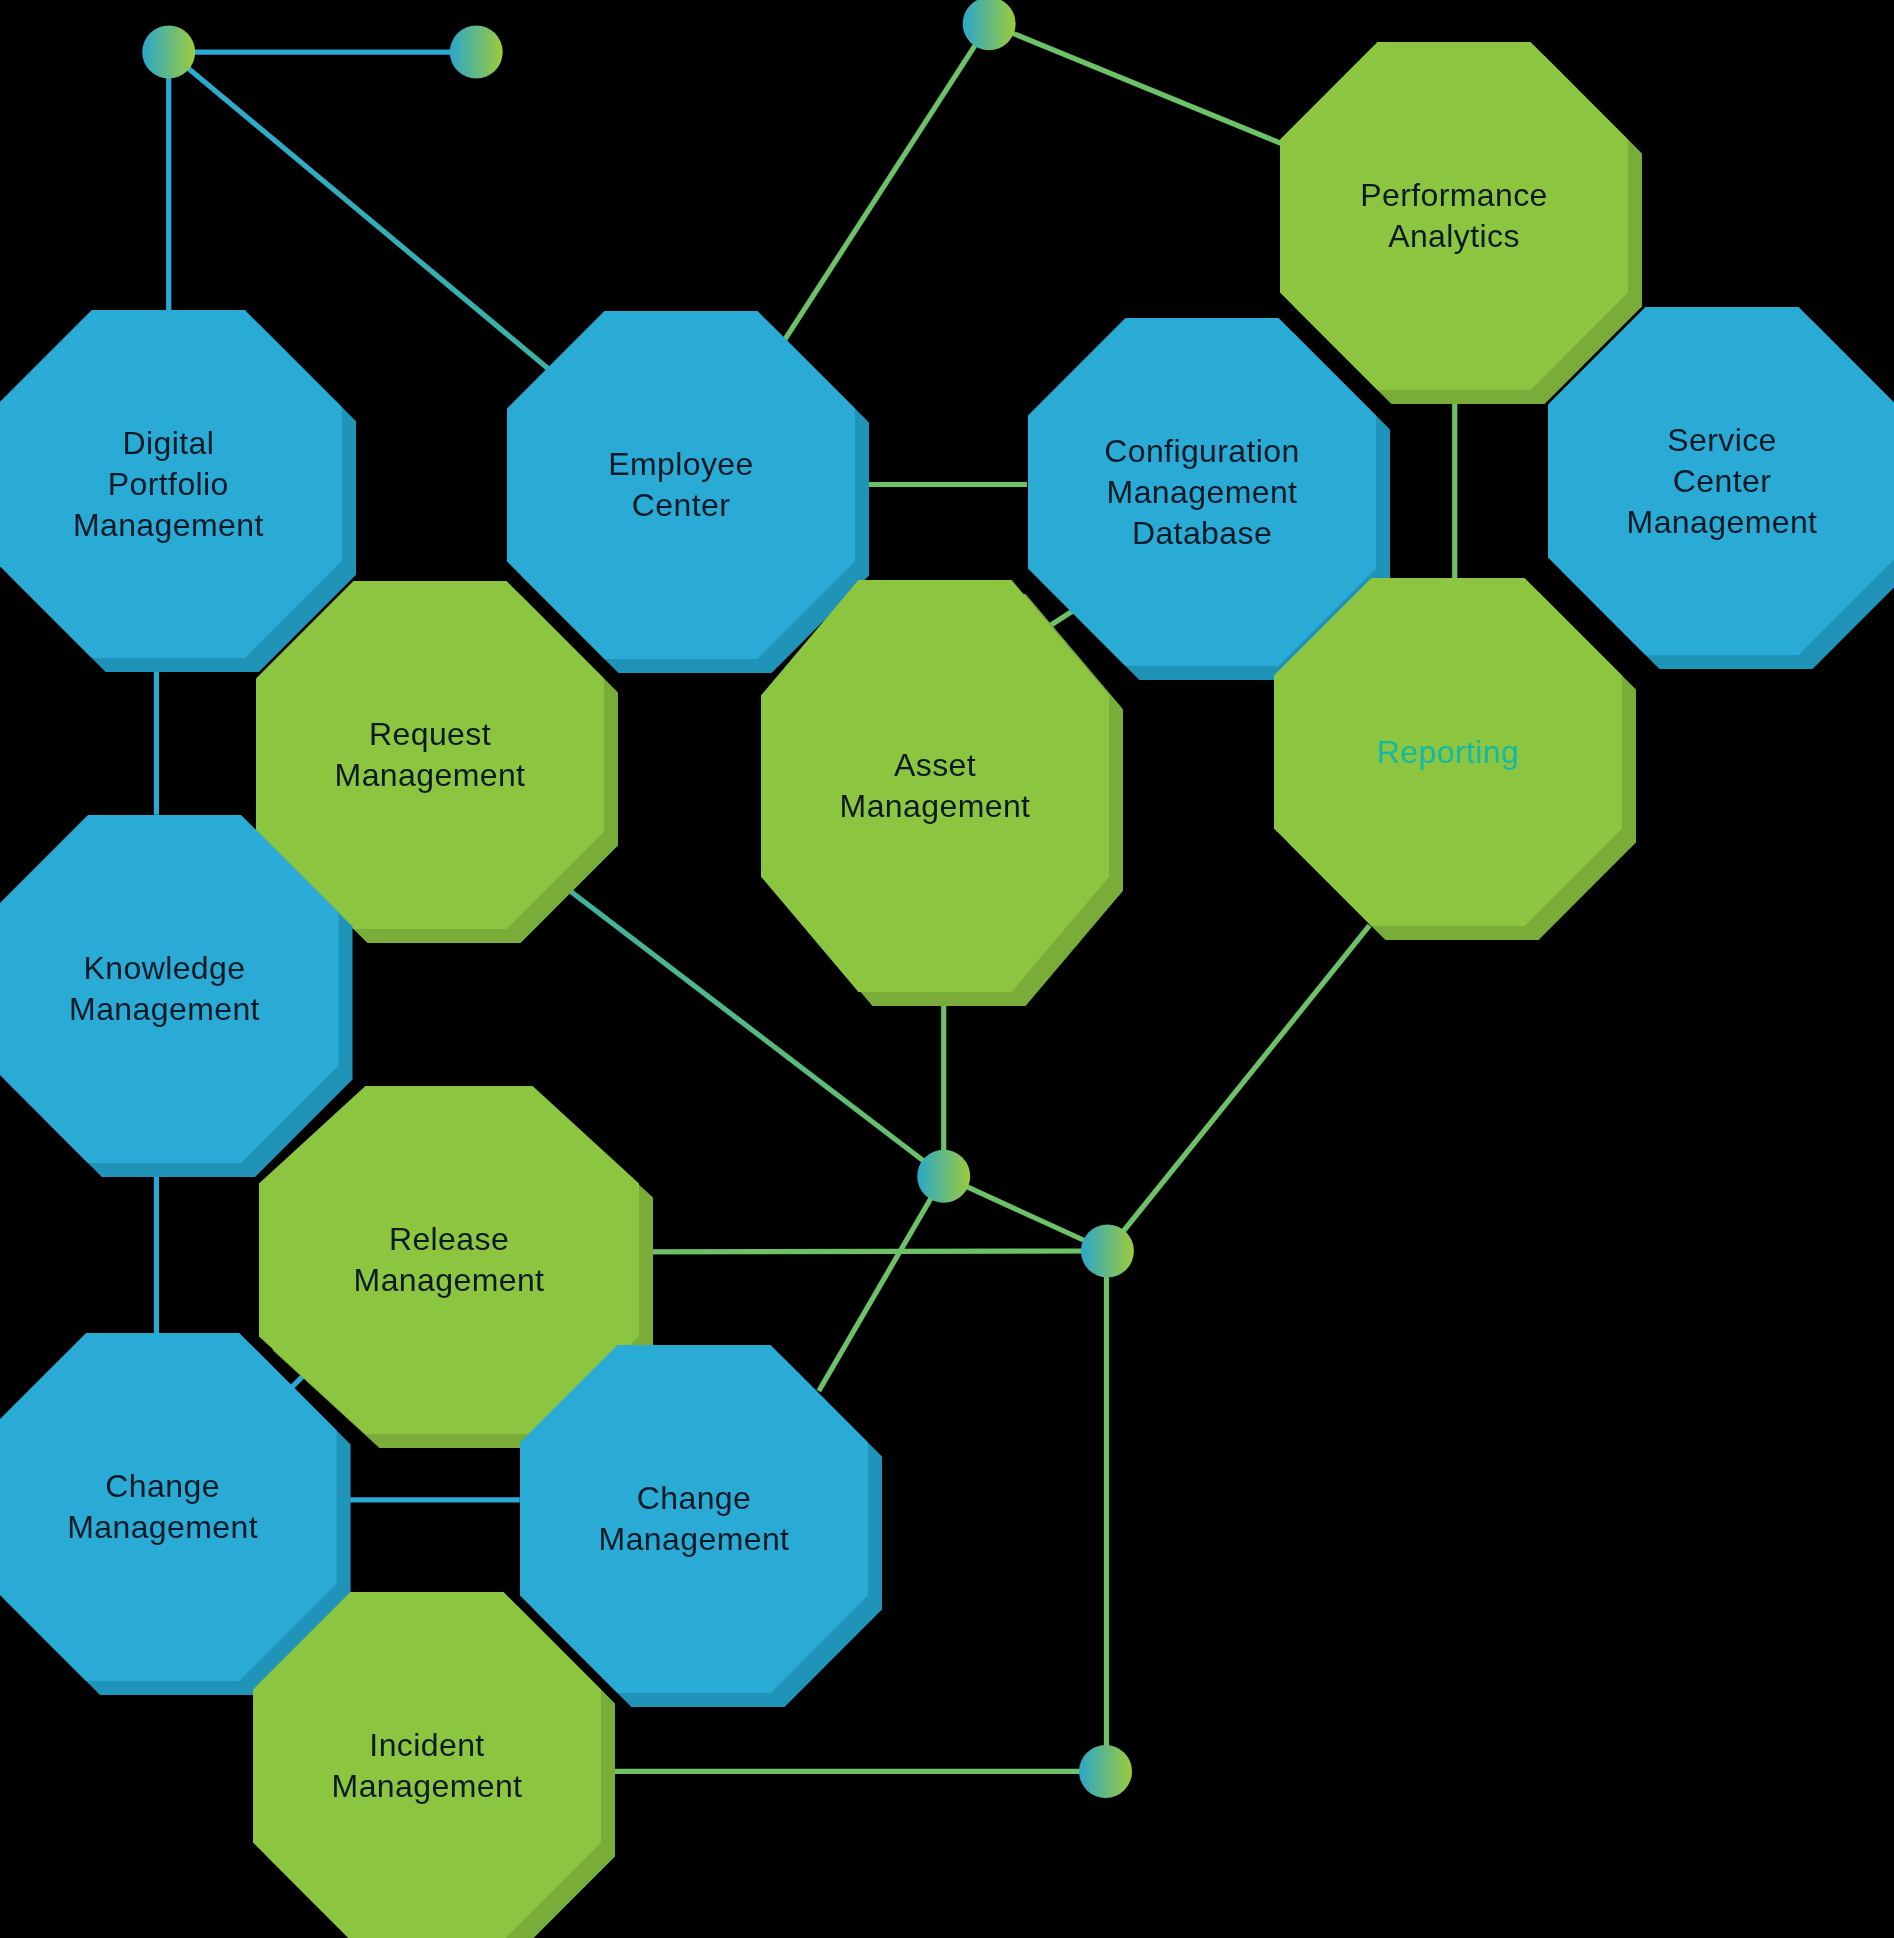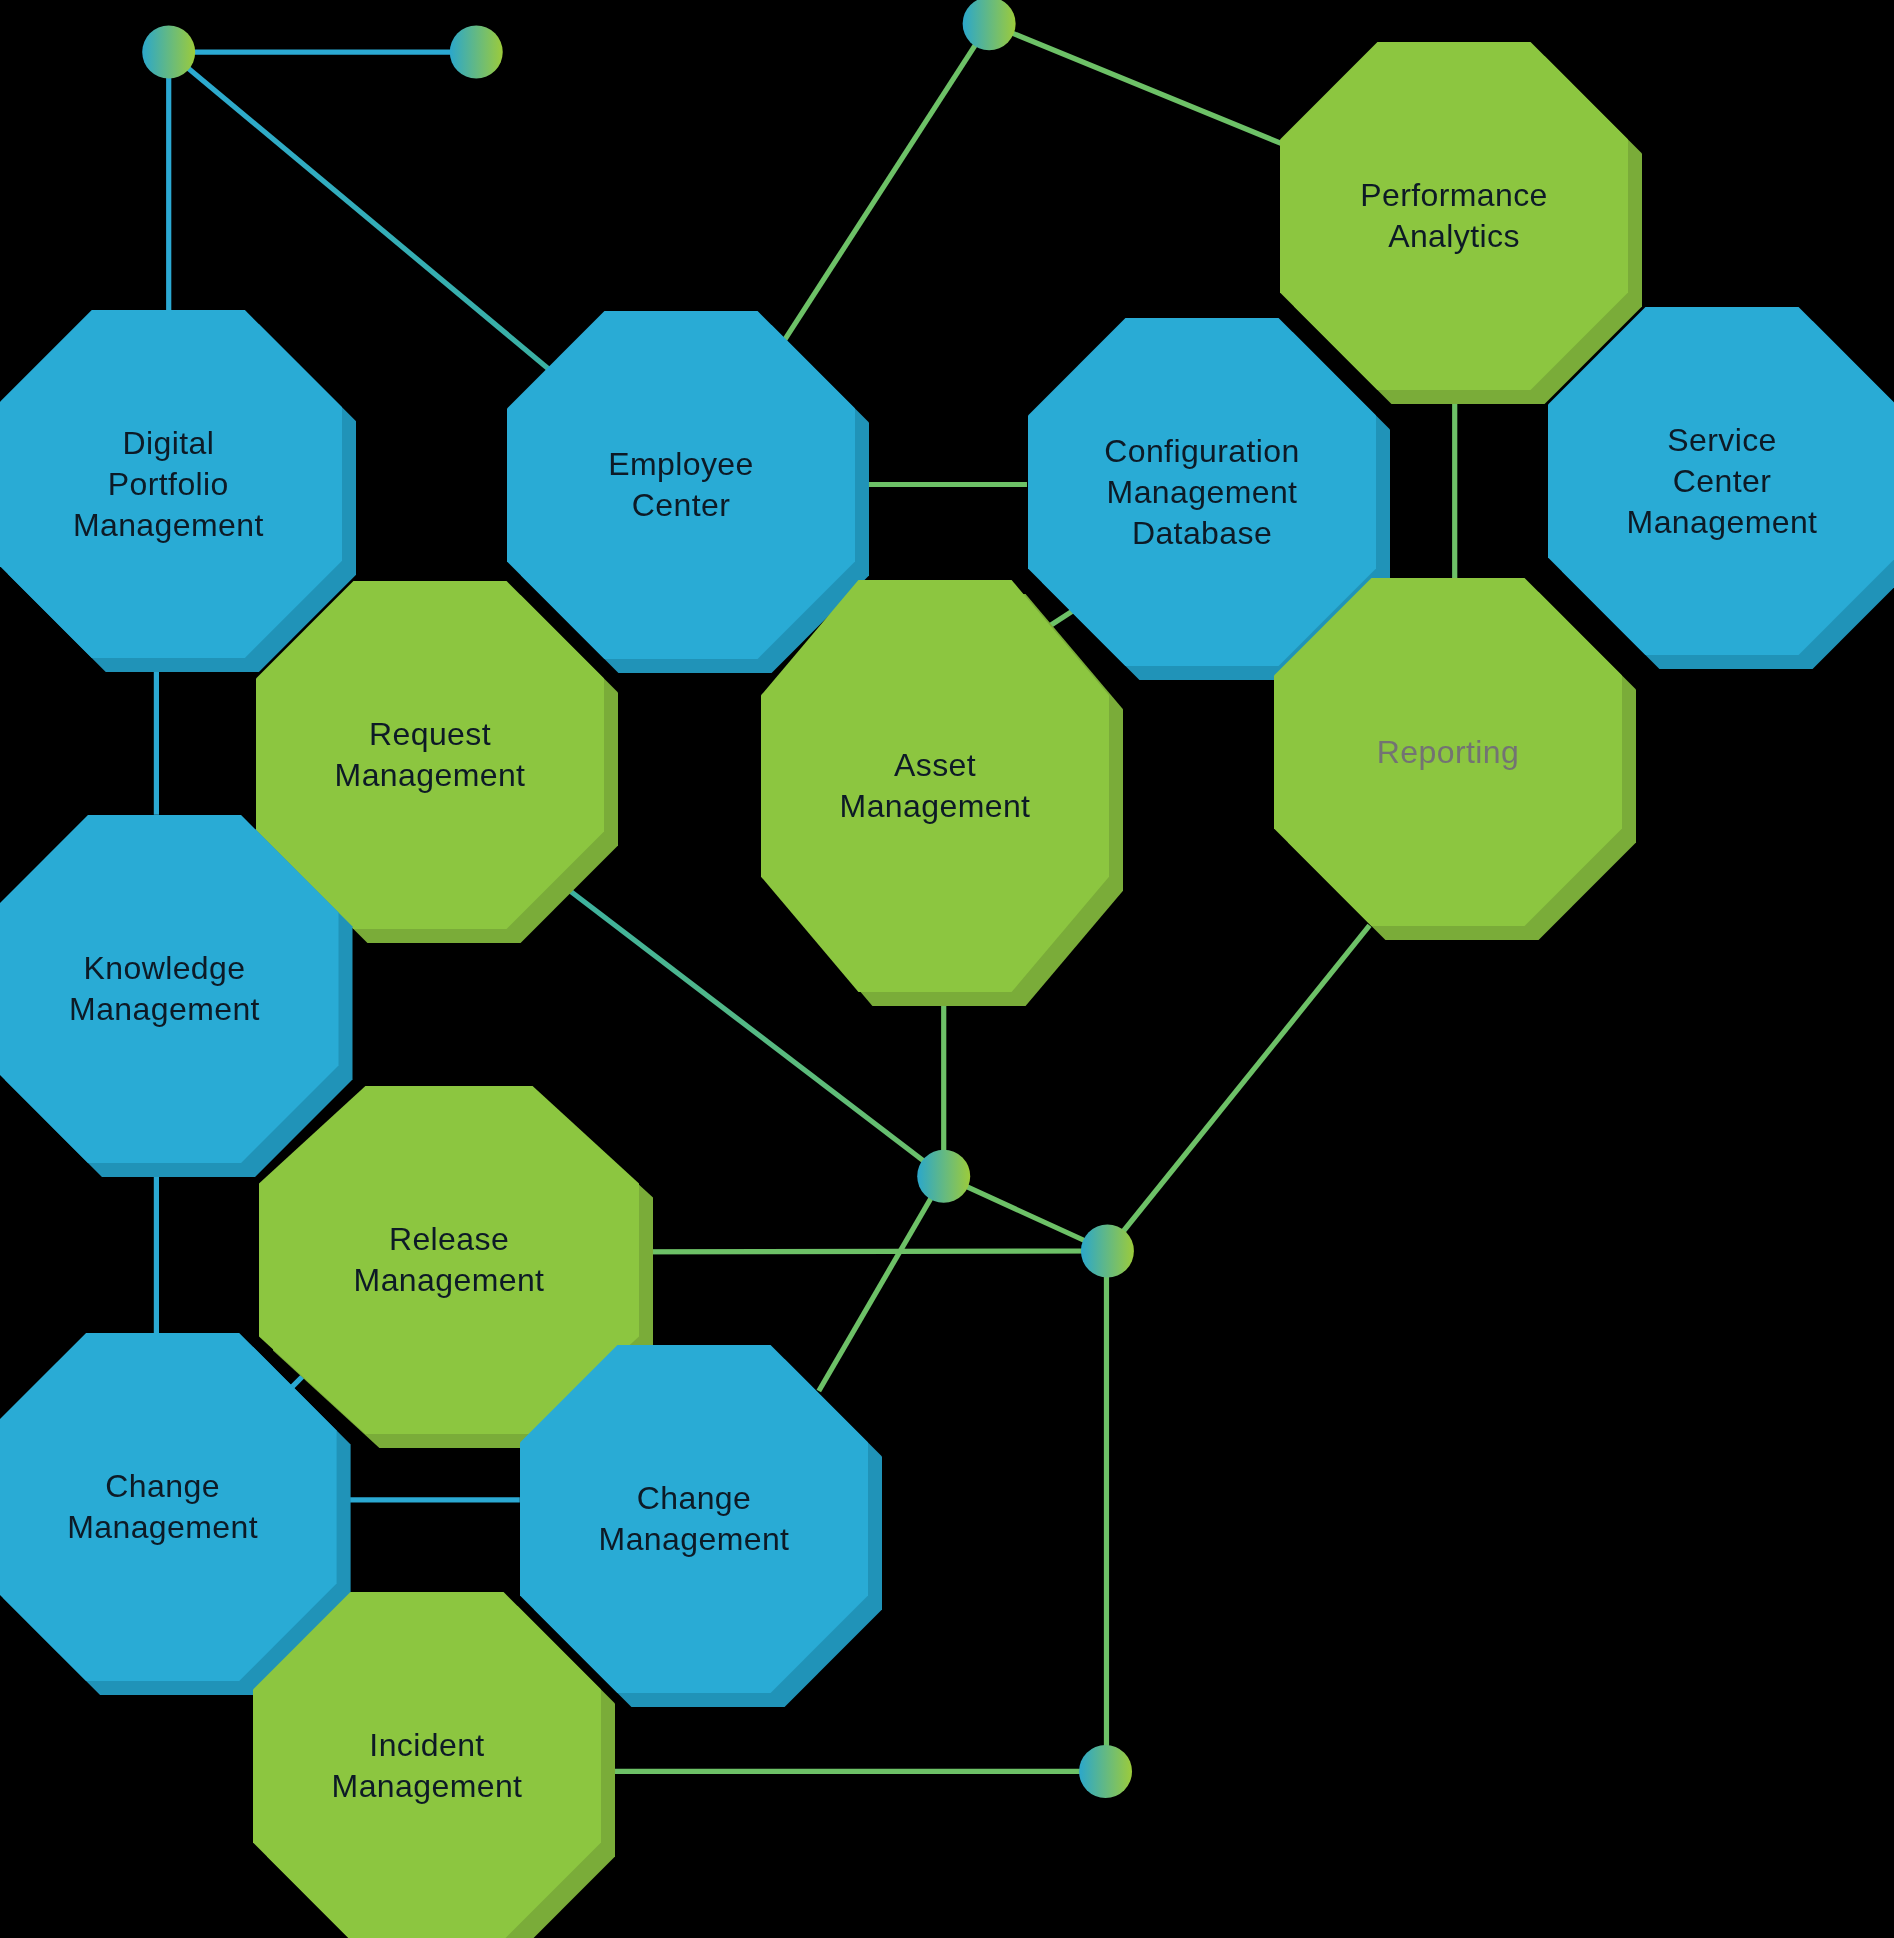--- a/index.html
+++ b/index.html
@@ -128,21 +128,21 @@
         <div class="shape shadow" style="background: rgb(122, 172, 57);"></div>
         <div class="shape body" style="background: rgb(140, 198, 64);"></div>
         <div class="label" style="color: rgb(13, 26, 38);">
           <div>Asset</div>
           <div>Management</div>
         </div>
       </div>
       <div class="octa" style="width: 348px; height: 348px; left: 1274px; top: 578px;">
         <div class="shape shadow" style="background: rgb(122, 172, 57);"></div>
         <div class="shape body" style="background: rgb(140, 198, 64);"></div>
-        <div class="label" style="color: #737373; border-radius: 19px;">
+        <div class="label" style="color: #14b8a6; border-radius: 19px;">
           <div>Reporting</div>
         </div>
       </div>
       <div class="octa" style="width: 348px; height: 348px; left: -9.5px; top: 815px;">
         <div class="shape shadow" style="background: rgb(32, 147, 184);"></div>
         <div class="shape body" style="background: rgb(41, 171, 213);"></div>
         <div class="label" style="color: rgb(13, 26, 38);">
           <div>Knowledge</div>
           <div>Management</div>
         </div>

